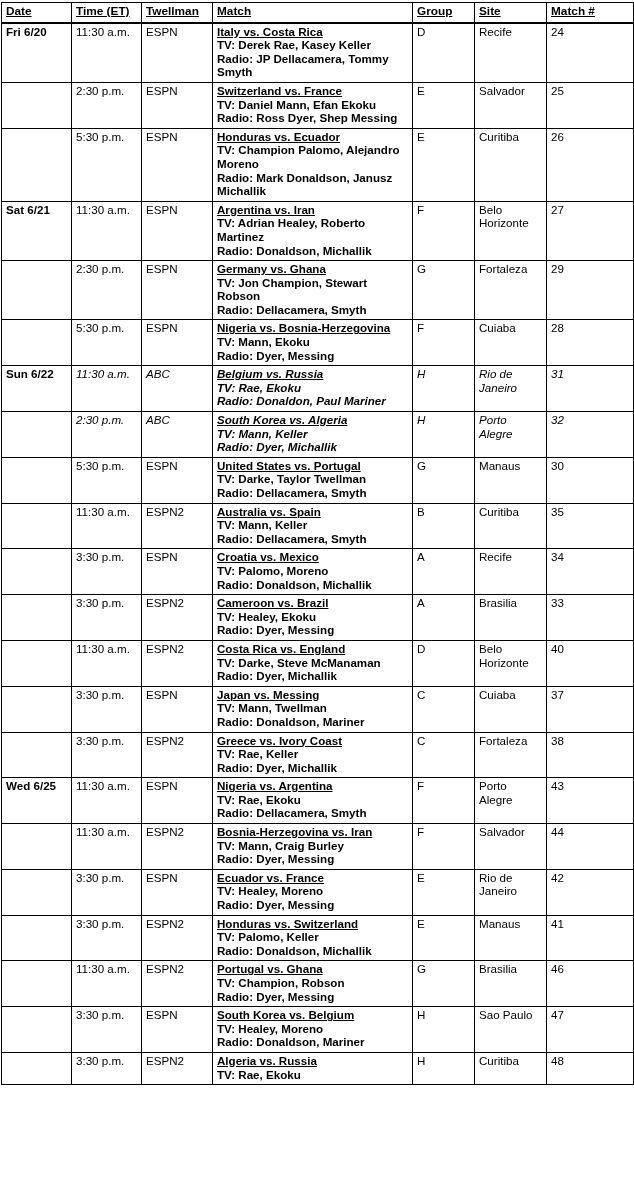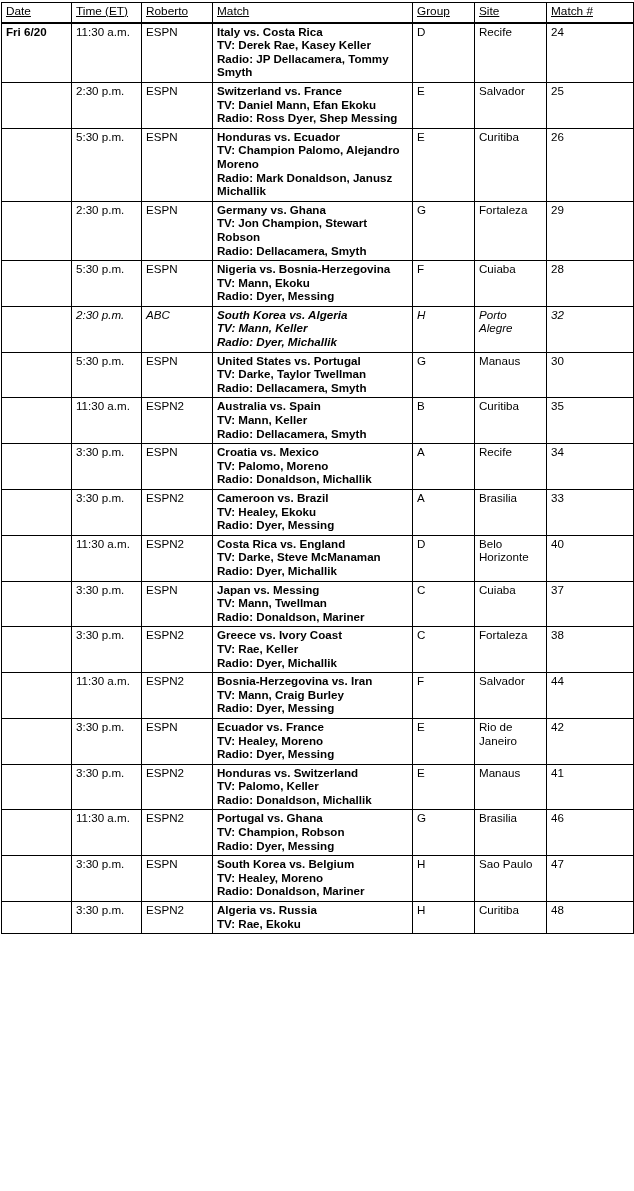--- a/index.html
+++ b/index.html
@@ -32,21 +32,21 @@
   #schedule-table th,
   #schedule-table td {
     border: 1px solid #000000;
     vertical-align: top;
     padding: 1px 4px 3px 4px;
     font-size: 11.6px;
     line-height: 13.6px;
     text-align: left;
   }
   #schedule-table thead th {
-    font-weight: normal;
+    font-weight: bold;
     font-size: 11.8px;
     padding-top: 2px;
     padding-bottom: 3px;
     border-bottom-width: 2px;
   }
   #schedule-table thead th .hdr-text {
     text-decoration: underline;
   }
 
   
@@ -61,20 +61,21 @@
   td.time-cell,
   td.net-cell,
   td.group-cell,
   td.site-cell,
   td.num-cell {
     font-size: 11.6px;
   }
   .match-title {
     font-weight: bold;
     display: block;
+    text-decoration: underline;
   }
   .match-line {
     display: block;
     font-weight: bold;
   }
   
   tr.abc td.time-cell,
   tr.abc td.net-cell,
   tr.abc td.match-cell,
   tr.abc td.group-cell,
@@ -96,21 +97,21 @@
       <col class="c-net">
       <col class="c-match">
     <col class="c-group">
       <col class="c-site">
       <col class="c-num">
   </colgroup>
   <thead>
     <tr>
       <th><span class="hdr-text">Date</span></th>
       <th><span class="hdr-text">Time (ET)</span></th>
-      <th><span class="hdr-text">Roberto</span></th>
+      <th><span class="hdr-text">Twellman</span></th>
       <th><span class="hdr-text">Match</span></th>
       <th><span class="hdr-text">Group</span></th>
       <th><span class="hdr-text">Site</span></th>
       <th><span class="hdr-text">Match #</span></th>
     </tr>
   </thead>
   <tbody id="schedule-body">
       <tr class="day-start">
         <td class="date-cell">Fri 6/20</td>
         <td class="time-cell">11:30 a.m.</td>
@@ -143,20 +144,33 @@
         <td class="net-cell">ESPN</td>
         <td class="match-cell">
           <span class="match-title">Honduras vs. Ecuador</span>
           <span class="match-line">TV: Champion Palomo, Alejandro Moreno</span>
           <span class="match-line">Radio: Mark Donaldson, Janusz Michallik</span>
         </td>
         <td class="group-cell">E</td>
         <td class="site-cell">Curitiba</td>
         <td class="num-cell">26</td>
       </tr>
+      <tr class="day-start">
+        <td class="date-cell">Sat 6/21</td>
+        <td class="time-cell">11:30 a.m.</td>
+        <td class="net-cell">ESPN</td>
+        <td class="match-cell">
+          <span class="match-title">Argentina vs. Iran</span>
+          <span class="match-line">TV: Adrian Healey, Roberto Martinez</span>
+          <span class="match-line">Radio: Donaldson, Michallik</span>
+        </td>
+        <td class="group-cell">F</td>
+        <td class="site-cell">Belo Horizonte</td>
+        <td class="num-cell">27</td>
+      </tr>
       <tr>
         <td class="date-cell"></td>
         <td class="time-cell">2:30 p.m.</td>
         <td class="net-cell">ESPN</td>
         <td class="match-cell">
           <span class="match-title">Germany vs. Ghana</span>
           <span class="match-line">TV: Jon Champion, Stewart Robson</span>
           <span class="match-line">Radio: Dellacamera, Smyth</span>
         </td>
         <td class="group-cell">G</td>
@@ -169,20 +183,33 @@
         <td class="net-cell">ESPN</td>
         <td class="match-cell">
           <span class="match-title">Nigeria vs. Bosnia-Herzegovina</span>
           <span class="match-line">TV: Mann, Ekoku</span>
           <span class="match-line">Radio: Dyer, Messing</span>
         </td>
         <td class="group-cell">F</td>
         <td class="site-cell">Cuiaba</td>
         <td class="num-cell">28</td>
       </tr>
+      <tr class="day-start abc">
+        <td class="date-cell">Sun 6/22</td>
+        <td class="time-cell">11:30 a.m.</td>
+        <td class="net-cell">ABC</td>
+        <td class="match-cell">
+          <span class="match-title">Belgium vs. Russia</span>
+          <span class="match-line">TV: Rae, Ekoku</span>
+          <span class="match-line">Radio: Donaldon, Paul Mariner</span>
+        </td>
+        <td class="group-cell">H</td>
+        <td class="site-cell">Rio de Janeiro</td>
+        <td class="num-cell">31</td>
+      </tr>
       <tr class="abc">
         <td class="date-cell"></td>
         <td class="time-cell">2:30 p.m.</td>
         <td class="net-cell">ABC</td>
         <td class="match-cell">
           <span class="match-title">South Korea vs. Algeria</span>
           <span class="match-line">TV: Mann, Keller</span>
           <span class="match-line">Radio: Dyer, Michallik</span>
         </td>
         <td class="group-cell">H</td>
@@ -272,20 +299,33 @@
         <td class="time-cell">3:30 p.m.</td>
         <td class="net-cell">ESPN2</td>
         <td class="match-cell">
           <span class="match-title">Greece vs. Ivory Coast</span>
           <span class="match-line">TV: Rae, Keller</span>
           <span class="match-line">Radio: Dyer, Michallik</span>
         </td>
         <td class="group-cell">C</td>
         <td class="site-cell">Fortaleza</td>
         <td class="num-cell">38</td>
+      </tr>
+      <tr class="day-start">
+        <td class="date-cell">Wed 6/25</td>
+        <td class="time-cell">11:30 a.m.</td>
+        <td class="net-cell">ESPN</td>
+        <td class="match-cell">
+          <span class="match-title">Nigeria vs. Argentina</span>
+          <span class="match-line">TV: Rae, Ekoku</span>
+          <span class="match-line">Radio: Dellacamera, Smyth</span>
+        </td>
+        <td class="group-cell">F</td>
+        <td class="site-cell">Porto Alegre</td>
+        <td class="num-cell">43</td>
       </tr>
       <tr>
         <td class="date-cell"></td>
         <td class="time-cell">11:30 a.m.</td>
         <td class="net-cell">ESPN2</td>
         <td class="match-cell">
           <span class="match-title">Bosnia-Herzegovina vs. Iran</span>
           <span class="match-line">TV: Mann, Craig Burley</span>
           <span class="match-line">Radio: Dyer, Messing</span>
         </td>

